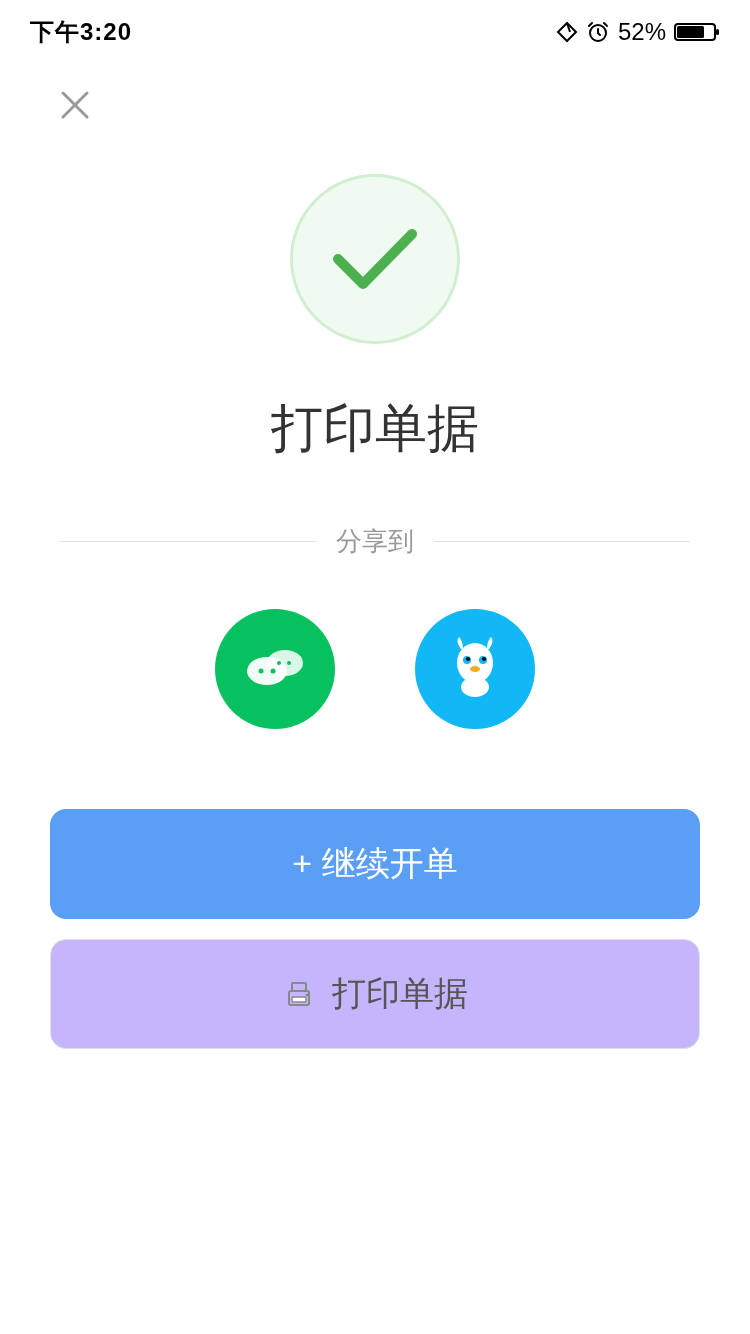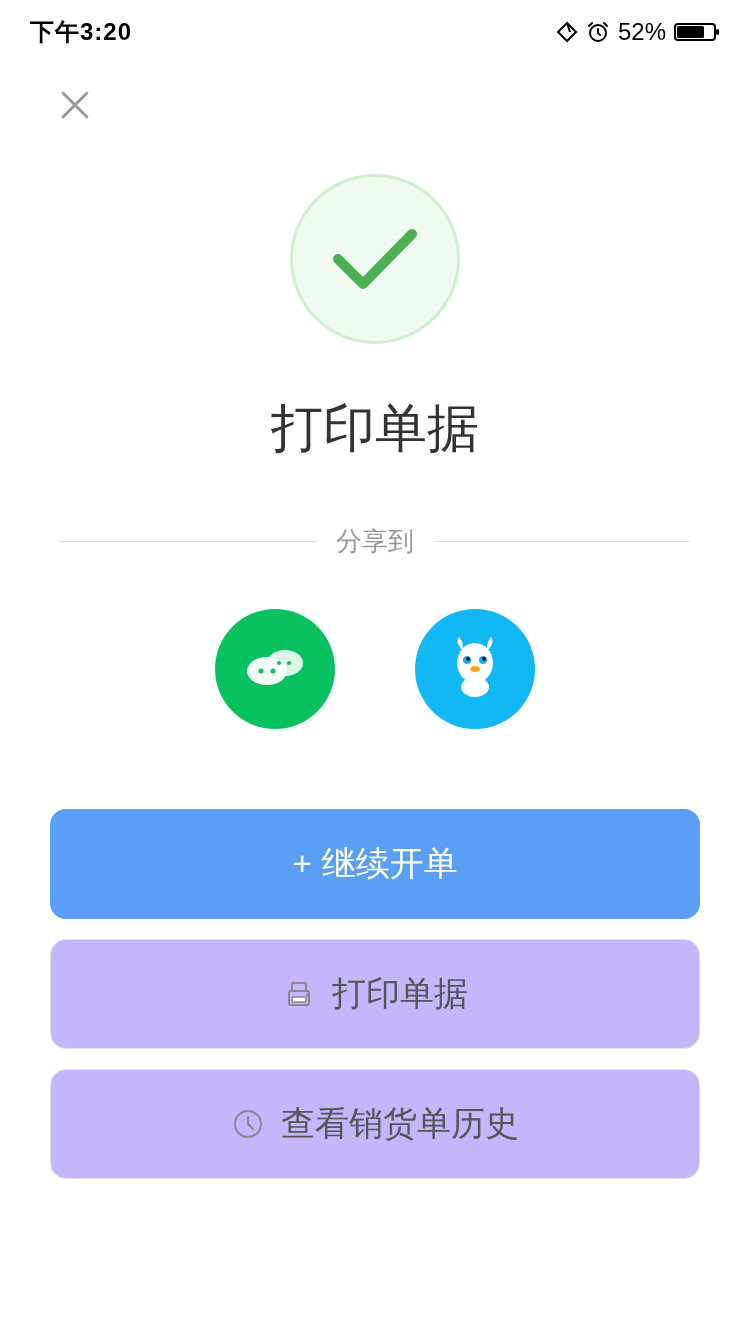--- a/index.html
+++ b/index.html
@@ -261,22 +261,15 @@
     <button class="action-btn action-btn-primary">+ 继续开单</button>
     <button class="action-btn action-btn-secondary">
       <svg width="34" height="34" viewBox="0 0 34 34" fill="none">
         <rect x="7" y="14" width="20" height="14" rx="2" stroke="#888" stroke-width="2"></rect>
         <rect x="10" y="6" width="14" height="8" rx="1" stroke="#888" stroke-width="2"></rect>
         <rect x="10" y="20" width="14" height="5" rx="1" fill="white" stroke="#888" stroke-width="1.5"></rect>
         <circle cx="25" cy="18" r="1.5" fill="#888"></circle>
       </svg>
       <span>打印单据</span>
     </button>
-    <button class="action-btn action-btn-secondary">
-      <svg width="34" height="34" viewBox="0 0 34 34" fill="none">
-        <circle cx="17" cy="17" r="13" stroke="#888" stroke-width="2"></circle>
-        <path d="M17 10 L17 17 L22 22" stroke="#888" stroke-width="2" stroke-linecap="round"></path>
-      </svg>
-      <span>查看销货单历史</span>
-    </button>
   </div>
 
 </div>
 
 </body></html>

